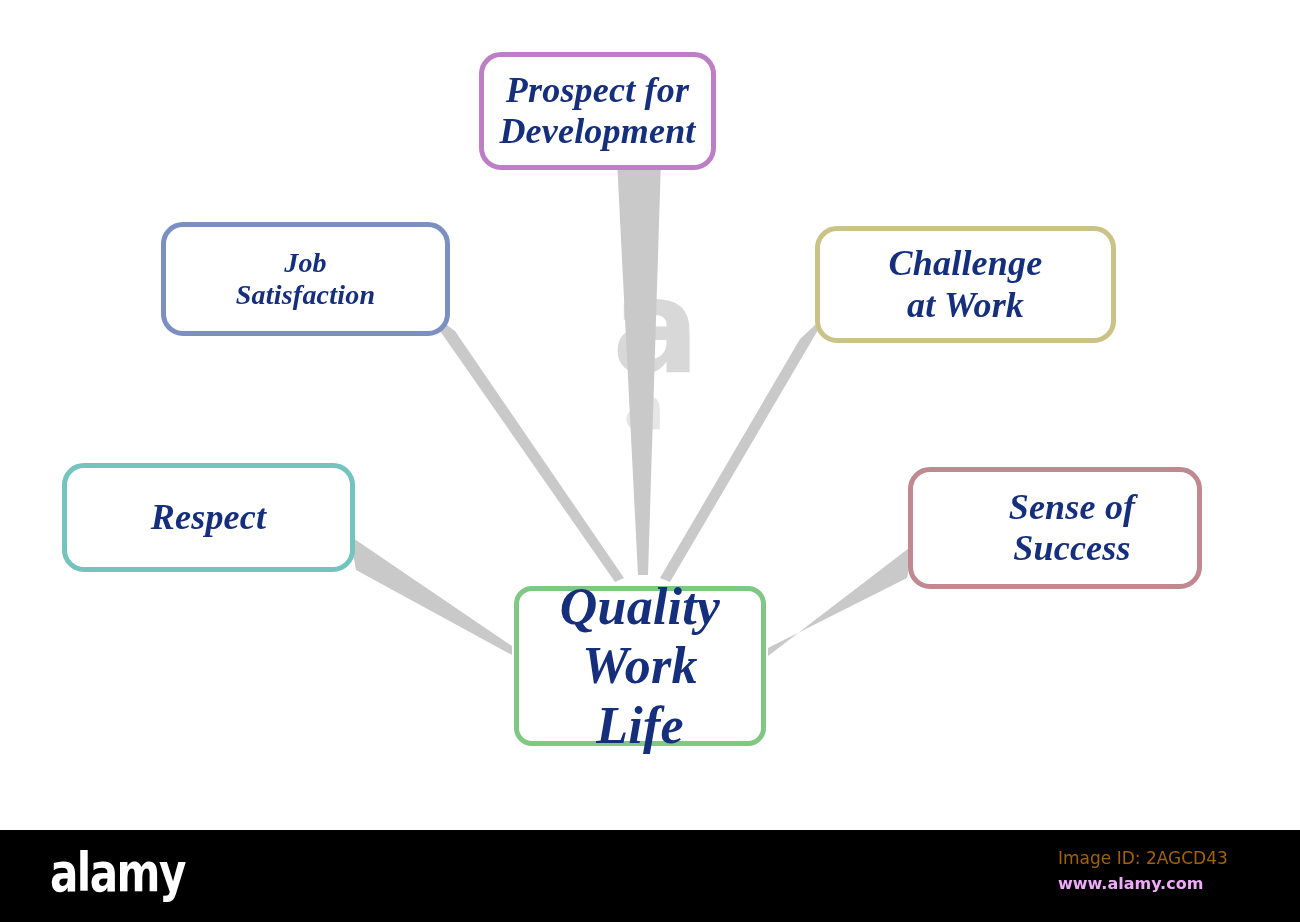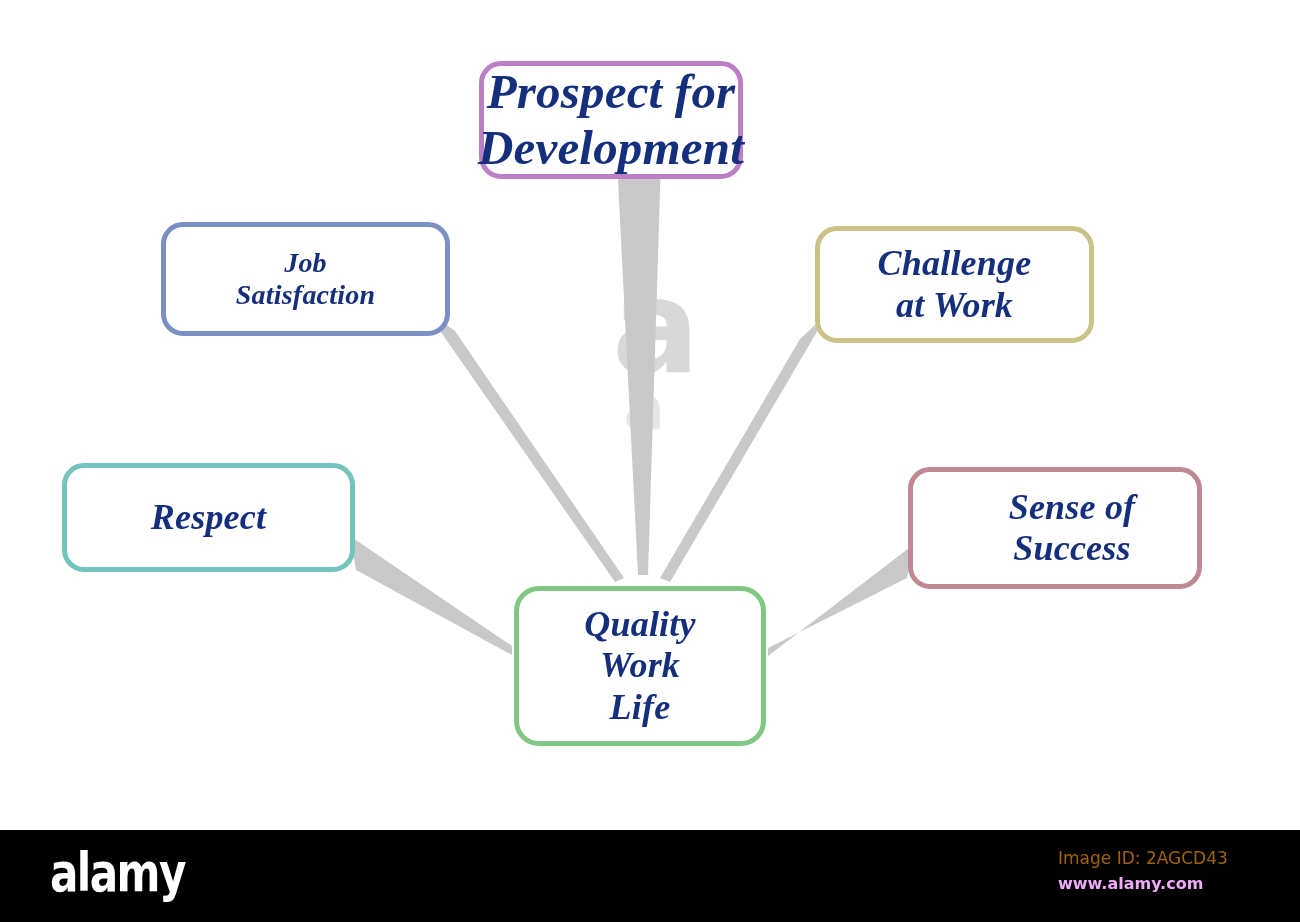--- a/index.html
+++ b/index.html
@@ -130,37 +130,37 @@
 
       <polygon fill="#c9c9c9" points="424,308 455,331 624,578 615,582"></polygon>
 
       <polygon fill="#c9c9c9" points="828,313 800,339 660,578 670,582"></polygon>
 
       <polygon fill="#c9c9c9" points="350,536 356,570 512,655 512,646"></polygon>
 
       <polygon fill="#c9c9c9" points="913,545 907,578 768,648 768,656"></polygon>
     </svg>
 
-    <div class="node node-center" style="left:514px; top:586px; width:252px; height:160px; border-color:#81c784; font-size:36px;border-radius:25px;">
+    <div class="node node-center" style="left:514px; top:586px; width:252px; height:160px; border-color:#81c784; font-size:52px;">
       <span class="node-label">Quality
 Work
 Life</span>
     </div>
 
     <div class="node" style="left:161px; top:222px; width:289px; height:114px; border-color:#7b8fc0; font-size:28px;">
       <span class="node-label">Job
 Satisfaction</span>
     </div>
 
-    <div class="node" style="left:479px; top:52px; width:264px; height:118px; border-color:#bc7fc6; font-size:49px;margin-top:9px;">
+    <div class="node" style="left:479px; top:52px; width:237px; height:118px; border-color:#bc7fc6; font-size:36px;">
       <span class="node-label">Prospect for
 Development</span>
     </div>
 
-    <div class="node" style="left:815px; top:226px; width:279px; height:117px; border-color:#cbc287; font-size:36px;">
+    <div class="node" style="left:815px; top:226px; width:301px; height:117px; border-color:#cbc287; font-size:36px;">
       <span class="node-label">Challenge
 at Work</span>
     </div>
 
     <div class="node" style="left:908px; top:467px; width:294px; height:122px; border-color:#c08890; font-size:36px;padding-left:44px;">
       <span class="node-label">Sense of
 Success</span>
     </div>
 
     <div class="node" style="left:62px; top:463px; width:293px; height:109px; border-color:#72c4bc; font-size:36px;align-items:center;">

